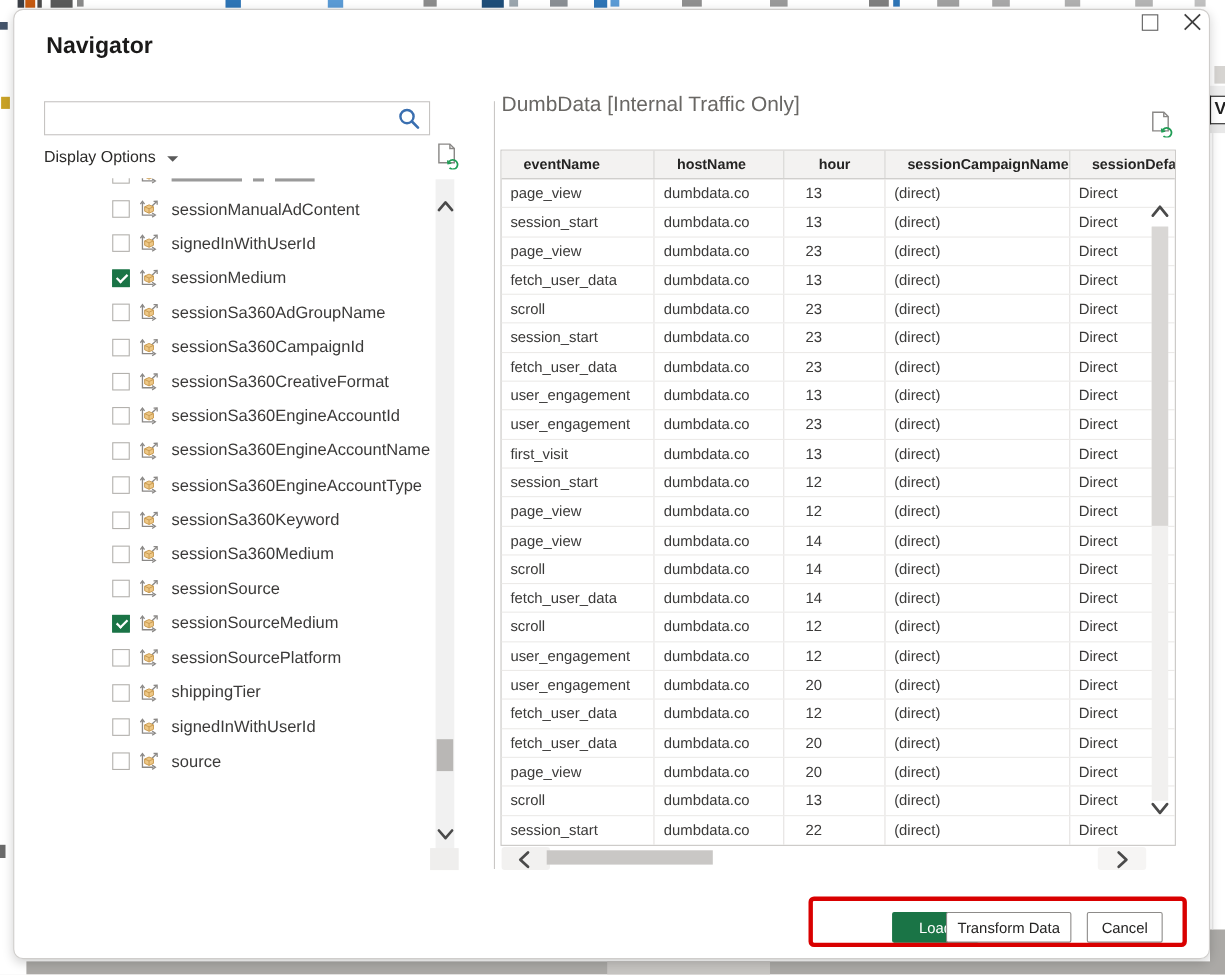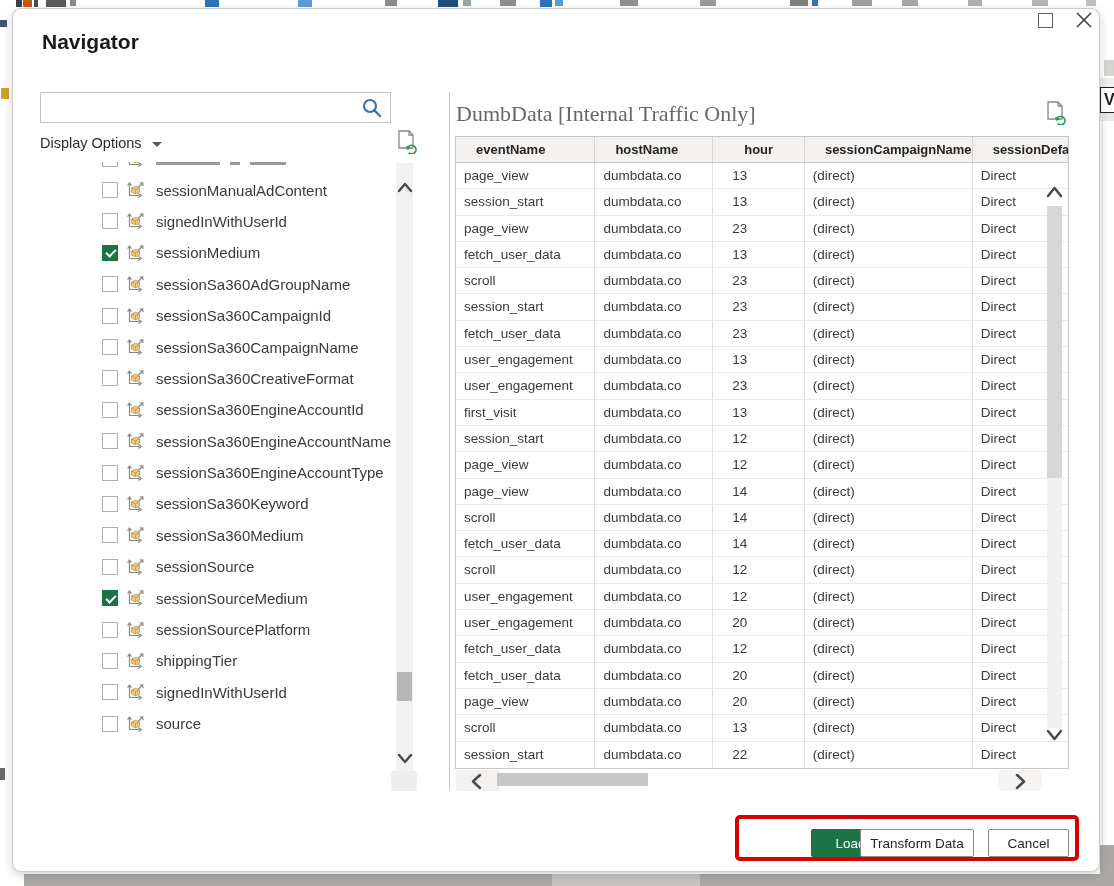--- a/index.html
+++ b/index.html
@@ -55,21 +55,21 @@
   .partial-top .flabel { display: flex; gap: 10px; align-items: center; margin-top: 10px; }
   .tfrag { display: inline-block; height: 3px; background: #9a9a9a; }
   
   .l-track { position: absolute; left: 396px; top: 163px; width: 17px; height: 612px; background: #f1f1f1; }
   .l-up { position: absolute; left: 397px; top: 181px; }
   .l-thumb { position: absolute; left: 397px; top: 672px; width: 15px; height: 29px; background: #b9b7b5; }
   .l-down { position: absolute; left: 397px; top: 753px; }
   .l-botpad { position: absolute; left: 391px; top: 771px; width: 26px; height: 20px; background: #efeeed; }
   .divider { position: absolute; left: 449px; top: 92px; width: 1px; height: 698px; background: #c9c7c5; }
   
-  .preview-title { position: absolute; left: 456px; top: 101px; font-size: 22px; color: #696764; font-family: Liberation Serif, serif; }
+  .preview-title { position: absolute; left: 456px; top: 85px; font-size: 19px; color: #696764; }
   .ptable { position: absolute; left: 455px; top: 136px; width: 614px; border: 1px solid #c8c6c4; background: #fff; }
   .thead { display: flex; background: #f3f2f1; border-bottom: 1px solid #c8c6c4; height: 26px; }
   .th { font-size: 13px; font-weight: bold; color: #252423; padding-left: 20px; line-height: 25px; border-right: 1px solid #d8d6d4; overflow: hidden; white-space: nowrap; }
   .trow { display: flex; height: 26.3px; border-bottom: 1px solid #eceae8; }
   .trow:last-child { border-bottom: none; }
   .td { font-size: 13.5px; color: #3b3a39; padding-left: 8px; line-height: 25.5px; border-right: 1px solid #e4e2e0; overflow: hidden; white-space: nowrap; }
   .c0 { width: 142px; } .c1 { width: 120px; } .c2 { width: 82px; margin-left: 11px; } .c3 { width: 171px; }
   .c4 { width: 97px; border-right: none; }
   
   .t-up { position: absolute; left: 1046px; top: 185px; }
@@ -79,21 +79,21 @@
   
   .h-padl { position: absolute; left: 456px; top: 770px; width: 44px; height: 21px; background: #f2f1f0; border-radius: 3px; }
   .h-padr { position: absolute; left: 998px; top: 770px; width: 44px; height: 21px; background: #f6f5f4; border-radius: 3px; }
   .h-left { position: absolute; left: 470px; top: 773px; }
   .h-thumb { position: absolute; left: 497px; top: 773px; width: 151px; height: 13px; background: #c9c7c5; }
   .h-right { position: absolute; left: 1014px; top: 773px; }
   
   .btn { position: absolute; height: 28px; font-size: 13.5px; display: flex; align-items: center; justify-content: center; cursor: default; border-radius: 2px; }
   .btn-load { left: 767px; top: 829px; width: 79px; background: var(--accentGreen); color: #fff; border: 1px solid var(--accentGreen); margin-left: 44px; }
   .btn-transform { left: 860px; top: 829px; width: 114px; background: #fff; color: #252423; border: 1px solid #8d8b89; }
-  .btn-cancel { left: 988px; top: 829px; width: 81px; background: #fff; color: #252423; border: 1px solid #8d8b89; }
+  .btn-cancel { left: 988px; top: 829px; width: 69px; background: #fff; color: #252423; border: 1px solid #8d8b89; }
   .annotation {
     position: absolute; left: 735px; top: 815px; width: 344px; height: 46px;
     border: 4px solid var(--annotationRed); border-radius: 5px; pointer-events: none; z-index: 50;
   }
 </style>
 </head>
 <body>
 
 <div class="screen">
 
@@ -248,33 +248,20 @@
     <span class="cb"></span>
     <svg class="ficon" width="22" height="20" viewBox="0 0 22 20">
       <path d="M4.5 4 V15.5 H14.5" fill="none" stroke="#8a8886" stroke-width="1.2"></path>
       <path d="M2.6 5.6 L4.5 3 L6.4 5.6" fill="none" stroke="#8a8886" stroke-width="1.2"></path>
       <path d="M13.3 13.6 L16.2 15.5 L13.3 17.4" fill="none" stroke="#8a8886" stroke-width="1.2"></path>
       <path d="M13 7.5 L17.5 3.2" fill="none" stroke="#8a8886" stroke-width="1.2"></path>
       <path d="M14.6 3 L17.8 2.9 L17.9 6.1" fill="none" stroke="#8a8886" stroke-width="1.2"></path>
       <polygon points="6.5,8 10.5,6.2 14.5,8 14.5,12 10.5,13.8 6.5,12" fill="#eec886" stroke="#c99b52" stroke-width="0.9"></polygon>
       <path d="M6.5 8 L10.5 9.8 L14.5 8 M10.5 9.8 V13.8" fill="none" stroke="#c99b52" stroke-width="0.9"></path>
     </svg>
-    <span class="flabel">sessionSa360CampaignName</span>
-  </div>
-        <div class="litem">
-    <span class="cb"></span>
-    <svg class="ficon" width="22" height="20" viewBox="0 0 22 20">
-      <path d="M4.5 4 V15.5 H14.5" fill="none" stroke="#8a8886" stroke-width="1.2"></path>
-      <path d="M2.6 5.6 L4.5 3 L6.4 5.6" fill="none" stroke="#8a8886" stroke-width="1.2"></path>
-      <path d="M13.3 13.6 L16.2 15.5 L13.3 17.4" fill="none" stroke="#8a8886" stroke-width="1.2"></path>
-      <path d="M13 7.5 L17.5 3.2" fill="none" stroke="#8a8886" stroke-width="1.2"></path>
-      <path d="M14.6 3 L17.8 2.9 L17.9 6.1" fill="none" stroke="#8a8886" stroke-width="1.2"></path>
-      <polygon points="6.5,8 10.5,6.2 14.5,8 14.5,12 10.5,13.8 6.5,12" fill="#eec886" stroke="#c99b52" stroke-width="0.9"></polygon>
-      <path d="M6.5 8 L10.5 9.8 L14.5 8 M10.5 9.8 V13.8" fill="none" stroke="#c99b52" stroke-width="0.9"></path>
-    </svg>
     <span class="flabel">sessionSa360CreativeFormat</span>
   </div>
         <div class="litem">
     <span class="cb"></span>
     <svg class="ficon" width="22" height="20" viewBox="0 0 22 20">
       <path d="M4.5 4 V15.5 H14.5" fill="none" stroke="#8a8886" stroke-width="1.2"></path>
       <path d="M2.6 5.6 L4.5 3 L6.4 5.6" fill="none" stroke="#8a8886" stroke-width="1.2"></path>
       <path d="M13.3 13.6 L16.2 15.5 L13.3 17.4" fill="none" stroke="#8a8886" stroke-width="1.2"></path>
       <path d="M13 7.5 L17.5 3.2" fill="none" stroke="#8a8886" stroke-width="1.2"></path>
       <path d="M14.6 3 L17.8 2.9 L17.9 6.1" fill="none" stroke="#8a8886" stroke-width="1.2"></path>

